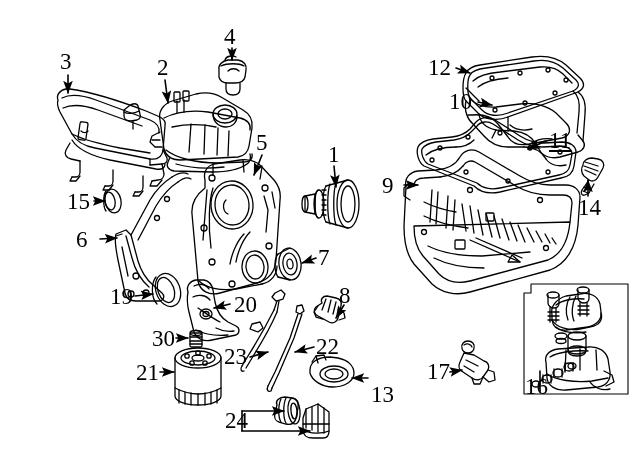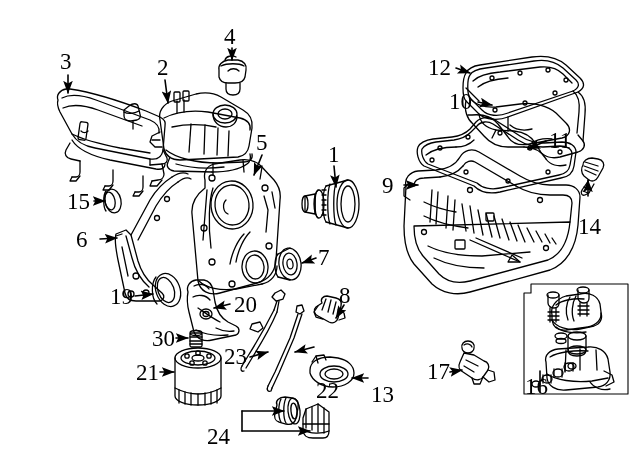--- a/index.html
+++ b/index.html
@@ -567,26 +567,26 @@
 <div class="lbl" style="left:224px;top:25px;">4</div>
 <div class="lbl" style="left:256px;top:131px;">5</div>
 <div class="lbl" style="left:328px;top:143px;">1</div>
 <div class="lbl" style="left:67px;top:190px;">15</div>
 <div class="lbl" style="left:76px;top:228px;">6</div>
 <div class="lbl" style="left:110px;top:285px;">19</div>
 <div class="lbl" style="left:234px;top:293px;">20</div>
 <div class="lbl" style="left:152px;top:327px;">30</div>
 <div class="lbl" style="left:136px;top:361px;text-align:right;">21</div>
 <div class="lbl" style="left:224px;top:345px;text-align:center;">23</div>
-<div class="lbl" style="left:316px;top:335px;margin-top:44px;">22</div>
+<div class="lbl" style="left:316px;top:335px;">22</div>
 <div class="lbl" style="left:318px;top:246px;">7</div>
 <div class="lbl" style="left:339px;top:284px;">8</div>
 <div class="lbl" style="left:371px;top:367px;margin-top:16px;">13</div>
 <div class="lbl" style="left:428px;top:56px;font-family:Liberation Serif, serif;">12</div>
 <div class="lbl" style="left:449px;top:90px;">10</div>
-<div class="lbl" style="left:549px;top:129px;">11</div>
+<div class="lbl" style="left:549px;top:129px;text-decoration:underline;">11</div>
 <div class="lbl" style="left:382px;top:174px;">9</div>
-<div class="lbl" style="left:578px;top:196px;margin-top:19px;">14</div>
+<div class="lbl" style="left:578px;top:196px;">14</div>
 <div class="lbl" style="left:427px;top:360px;">17</div>
 <div class="lbl" style="left:525px;top:375px;">16</div>
-<div class="lbl" style="left:207px;top:409px;margin-top:16px;">24</div>
+<div class="lbl" style="left:225px;top:409px;">24</div>
 
 </div>
 
 </body></html>

